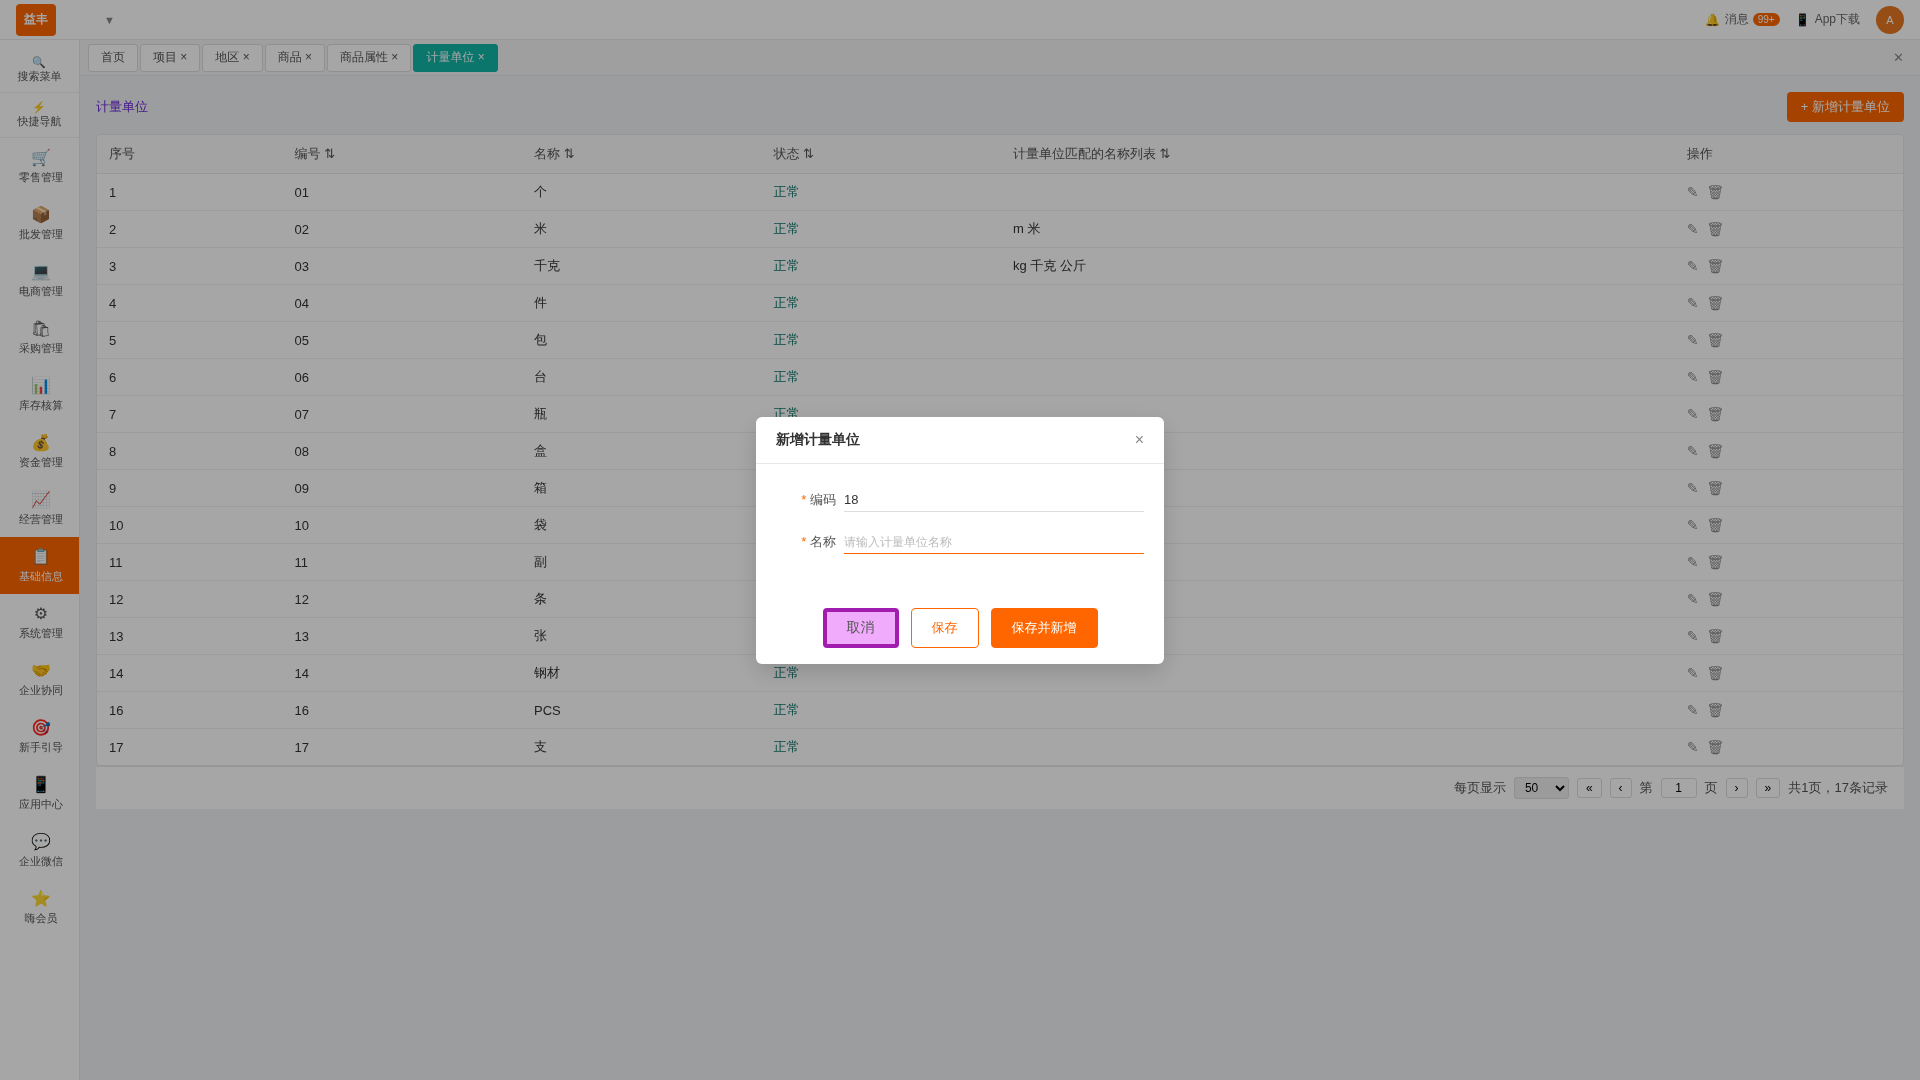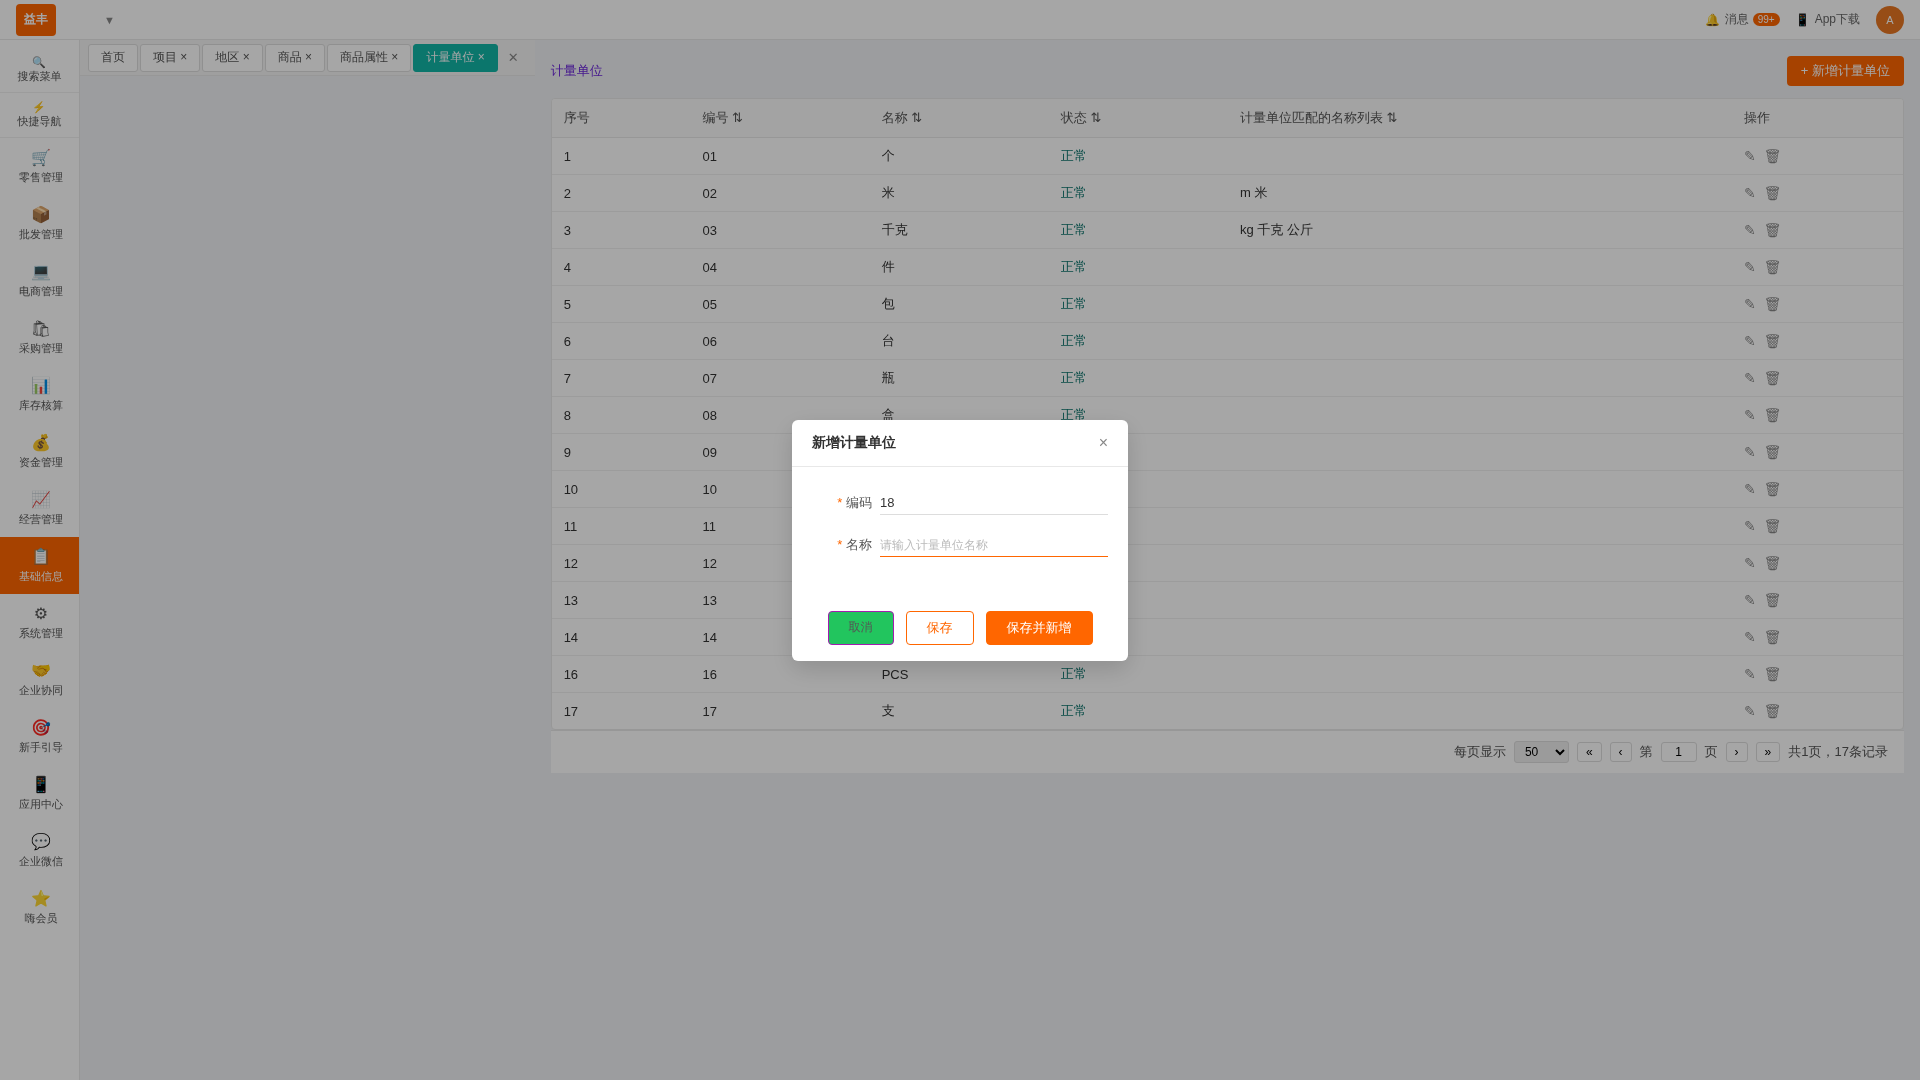--- a/index.html
+++ b/index.html
@@ -102,21 +102,21 @@
     }
     .sidebar-item .icon {
       font-size: 16px;
       margin-bottom: 3px;
     }
 
     
     .main-content {
       flex: 1;
       display: flex;
-      flex-direction: row;
+      flex-direction: column;
       overflow: hidden;
     }
 
     
     .tabs-bar {
       height: 36px;
       background: #f5f5f5;
       display: flex;
       align-items: center;
       border-bottom: 1px solid #e8e8e8;
@@ -262,21 +262,21 @@
       z-index: 100;
       display: flex;
       align-items: center;
       justify-content: center;
     }
 
     
     .modal {
       background: #fff;
       border-radius: 6px;
-      width: 336px;
+      width: 408px;
       box-shadow: 0 8px 24px rgba(0,0,0,0.15);
       overflow: hidden;
     }
     .modal-header {
       padding: 14px 20px;
       border-bottom: 1px solid #e8e8e8;
       display: flex;
       align-items: center;
       justify-content: space-between;
     }
@@ -327,26 +327,26 @@
       color: #bbb;
       font-size: 12px;
     }
     .modal-footer {
       padding: 12px 20px 16px;
       display: flex;
       justify-content: center;
       gap: 12px;
     }
     .btn-cancel {
-      border: 1px solid #a21caf;
-      background: #22c55e;
+      border: 4px solid #a21caf;
+      background: #f0abfc;
       padding: 7px 20px;
       border-radius: 4px;
       cursor: pointer;
-      font-size: 12px;
+      font-size: 14px;
       color: #555;
     }
     .btn-save {
       border: 1px solid #f60;
       background: #fff;
       color: #f60;
       padding: 7px 20px;
       border-radius: 4px;
       cursor: pointer;
       font-size: 13px;

